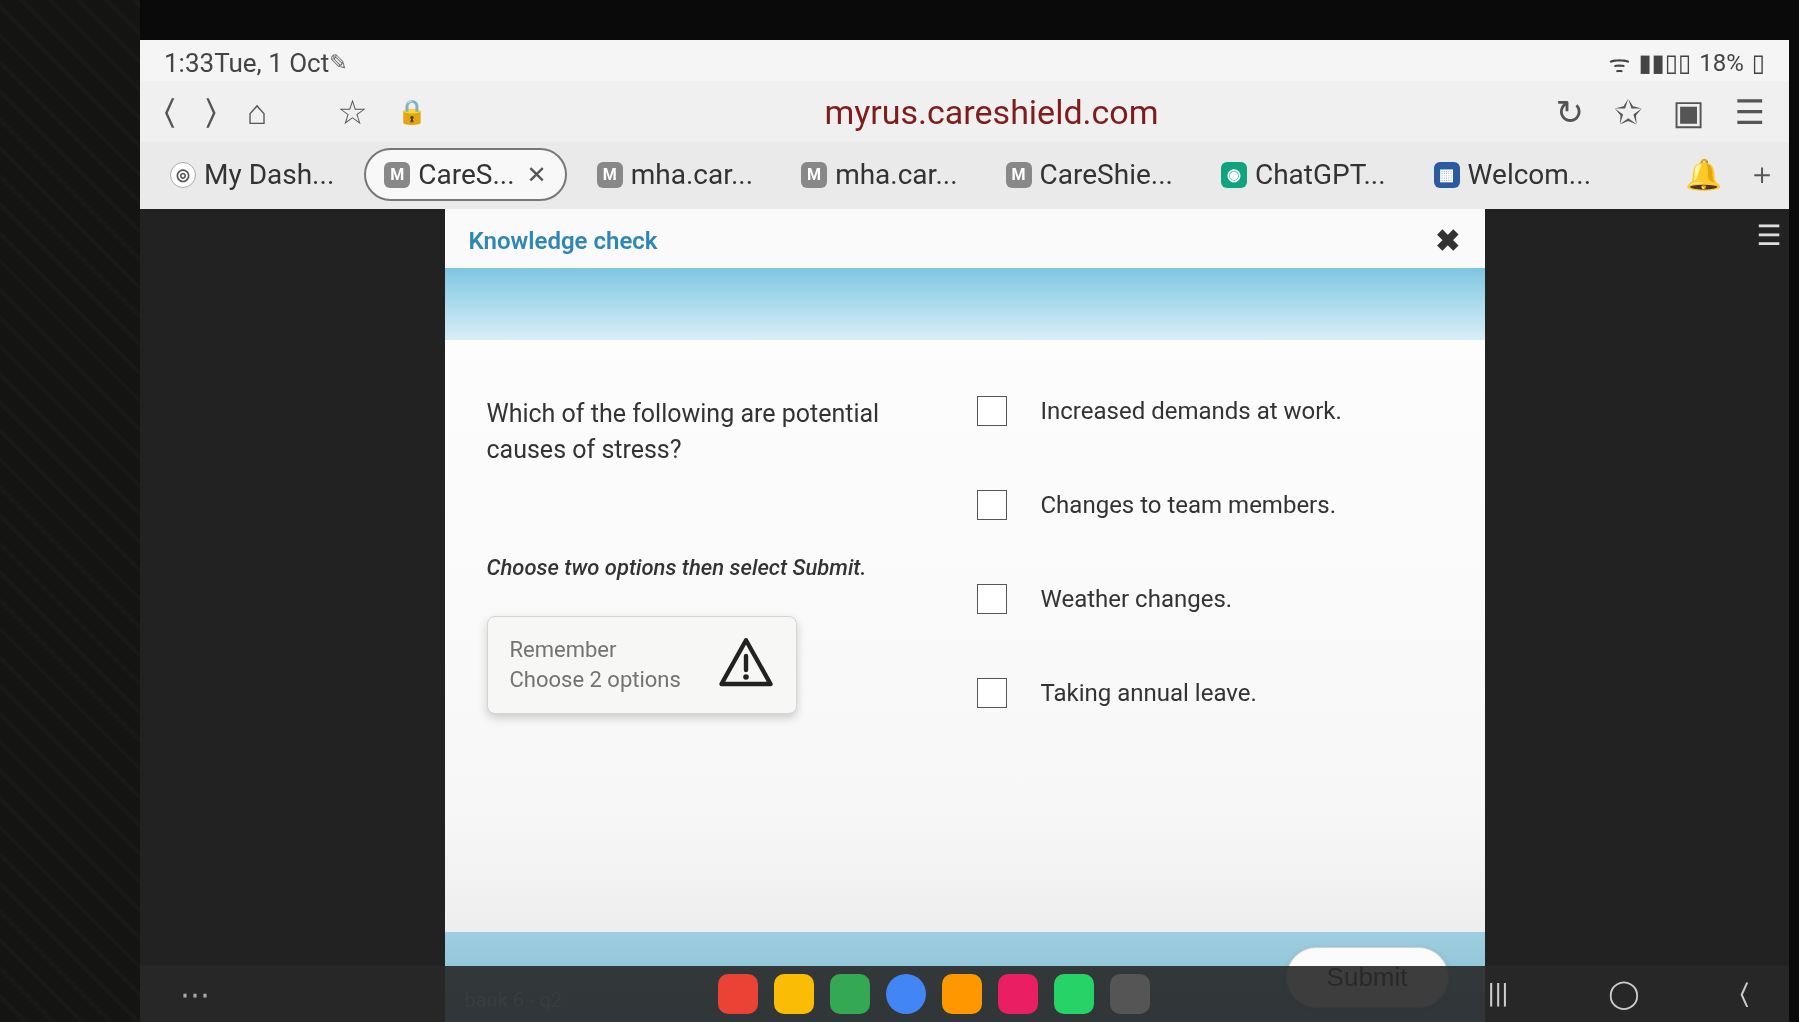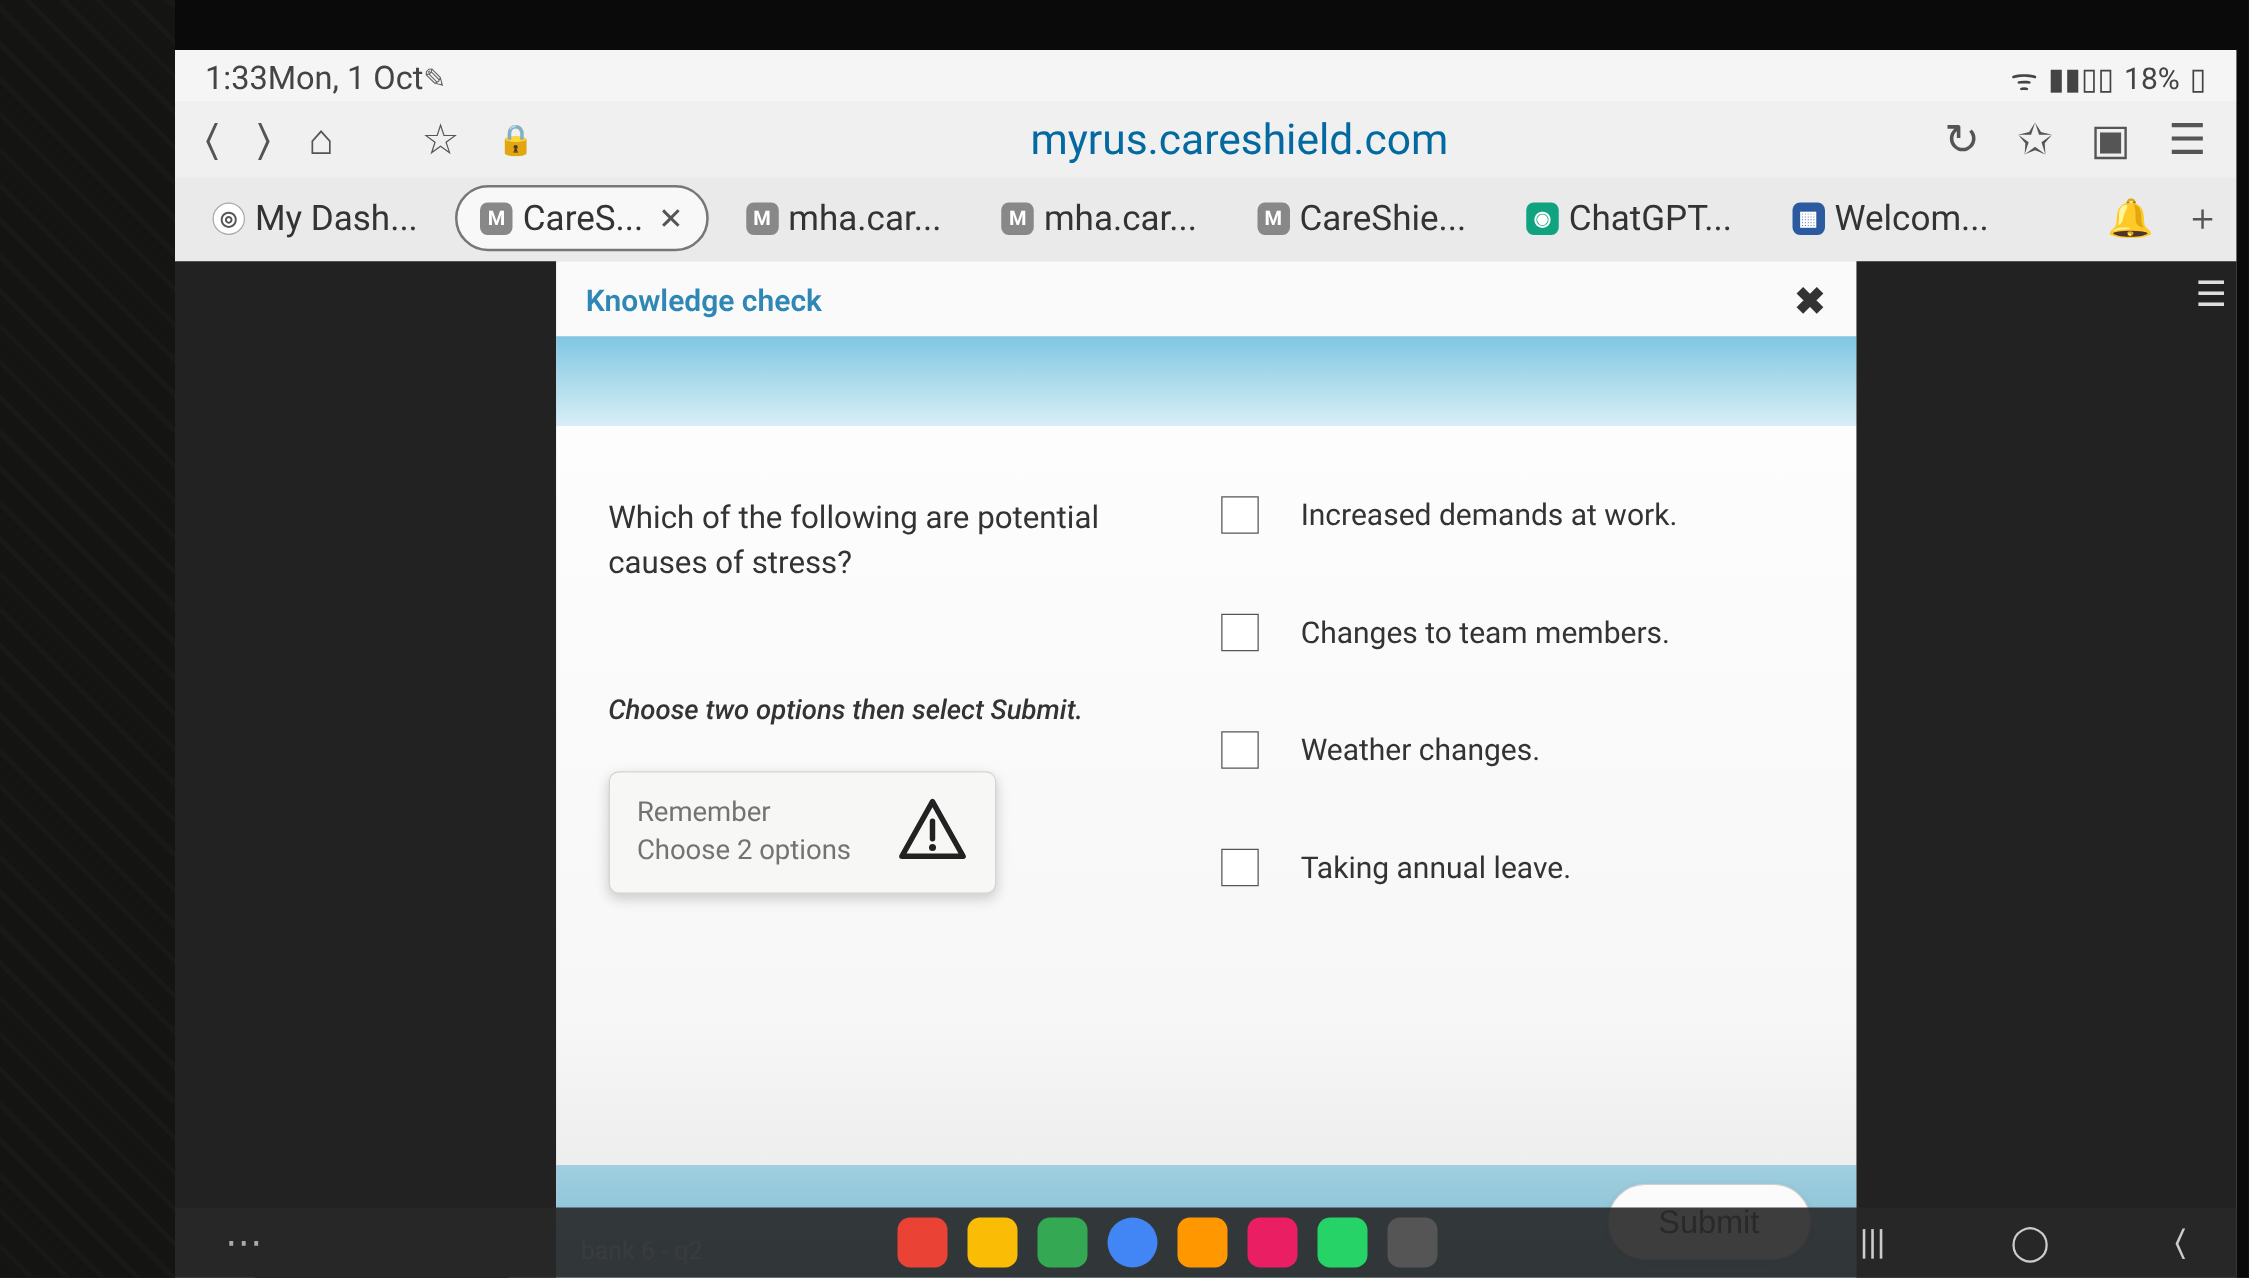--- a/index.html
+++ b/index.html
@@ -46,21 +46,21 @@
     gap: 32px;
     padding: 10px 24px;
     background: #f0f0f0;
   }
   .chrome-left { display:flex; gap: 30px; align-items:center;}
   .chrome-icon { font-size: 34px; color: #555; cursor: pointer; }
   .url-text {
     flex: 1;
     text-align: center;
     font-size: 34px;
-    color: #0369a1;
+    color: #7f1d1d;
     font-weight: 400;
   }
   .chrome-right { display:flex; gap: 30px; align-items:center; }
   
   .tab-strip {
     display: flex;
     align-items: center;
     gap: 12px;
     padding: 6px 12px 8px 12px;
     background: #eaeaea;
@@ -259,21 +259,21 @@
 </head>
 <body>
 
 <div class="bezel">
   <div class="bg-pattern"></div>
   <div class="screen">
 
     <div class="status-bar">
       <div class="status-left">
         <span>1:33</span>
-        <span>Mon, 1 Oct</span>
+        <span>Tue, 1 Oct</span>
         <span class="pen-icon">✎</span>
       </div>
       <div class="status-right">
         <span>ᯤ</span>
         <span>▮▮▯▯</span>
         <span>18%</span>
         <span>▯</span>
       </div>
     </div>
 

